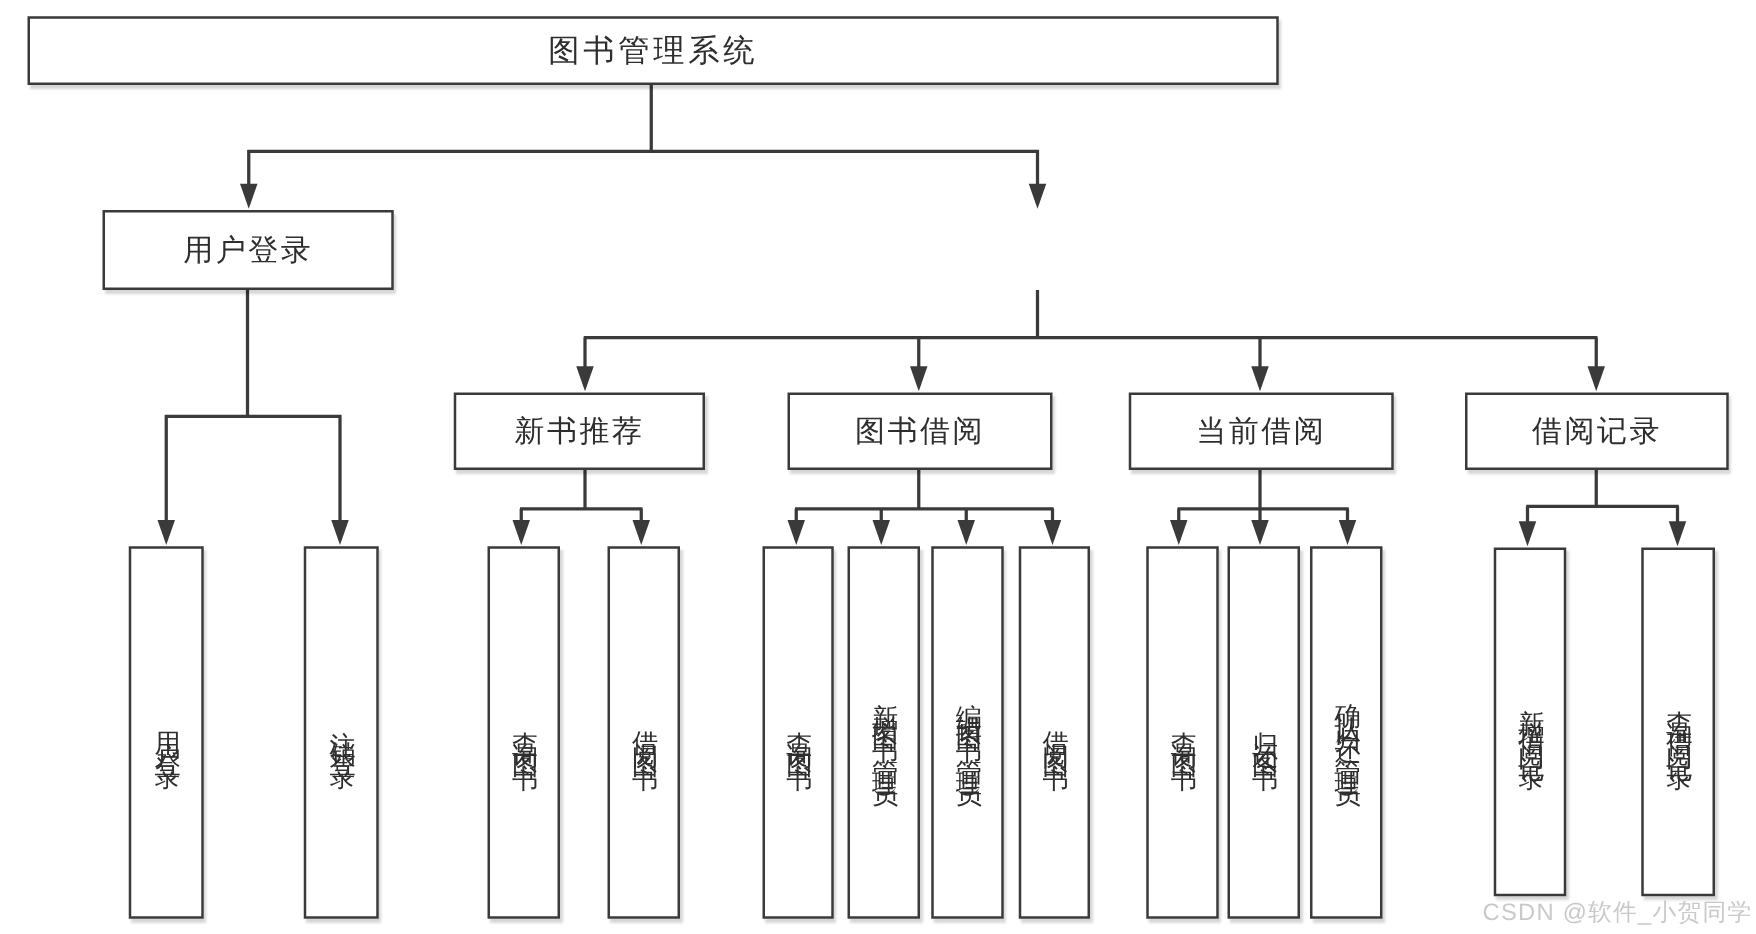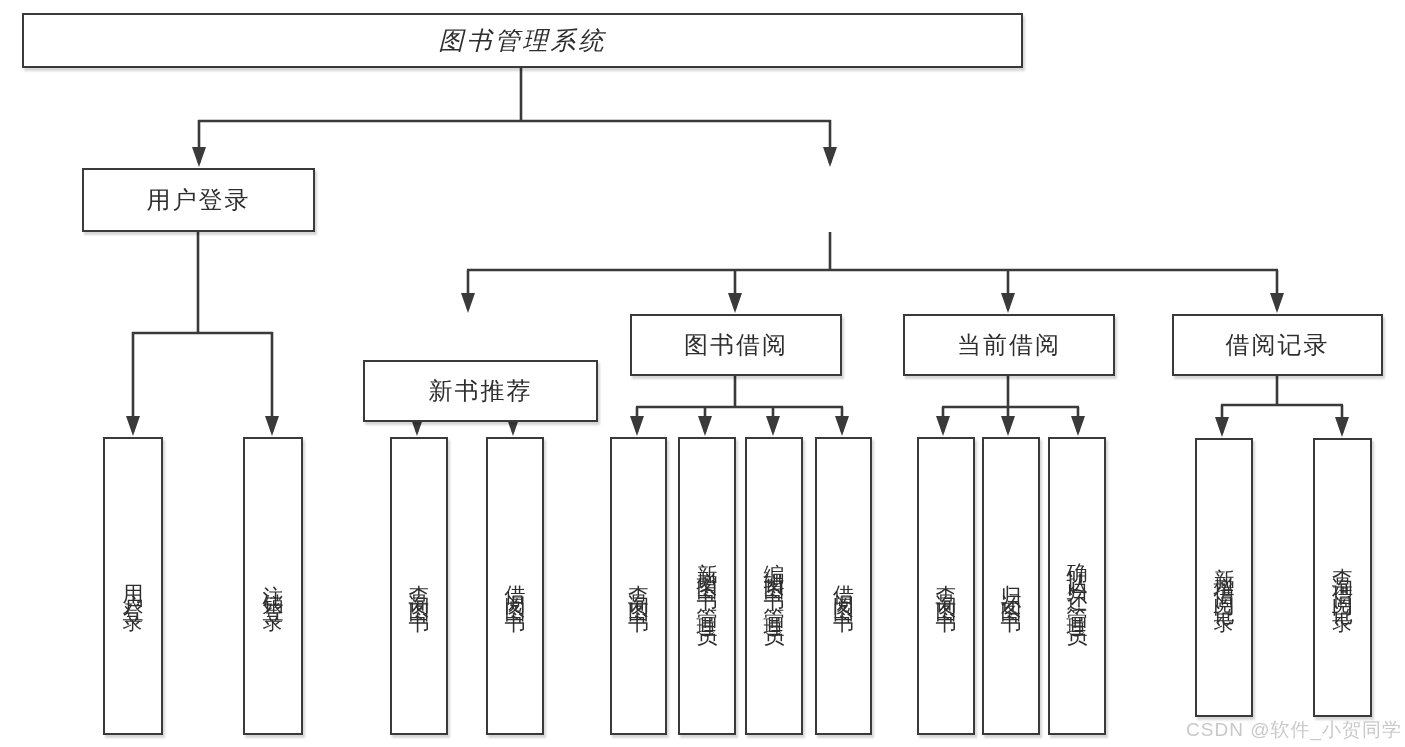--- a/index.html
+++ b/index.html
@@ -106,29 +106,29 @@
     <use href="#ah" x="705" y="436"></use>
     <use href="#ah" x="773" y="436"></use>
     <use href="#ah" x="842" y="436"></use>
     <use href="#ah" x="943" y="436"></use>
     <use href="#ah" x="1008" y="436"></use>
     <use href="#ah" x="1078" y="436"></use>
     <use href="#ah" x="1222" y="437"></use>
     <use href="#ah" x="1342" y="437"></use>
   </svg>
 
-  <div class="hbox root-box" style="left:22px; top:13px; width:1001px; height:55px;font-style:italic;">
+  <div class="hbox root-box" style="left:22px; top:13px; width:1001px; height:55px;">
     <span>图书管理系统</span>
   </div>
 
   <div class="hbox" style="left:82px; top:168px; width:233px; height:64px;">
     <span>用户登录</span>
   </div>
 
-  <div class="hbox" style="left:363px; top:314px; width:235px; height:62px;margin-top:46px;">
+  <div class="hbox" style="left:363px; top:314px; width:201px; height:62px;">
     <span>新书推荐</span>
   </div>
   <div class="hbox" style="left:630px; top:314px; width:212px; height:62px;">
     <span>图书借阅</span>
   </div>
   <div class="hbox" style="left:903px; top:314px; width:212px; height:62px;">
     <span>当前借阅</span>
   </div>
   <div class="hbox" style="left:1172px; top:314px; width:211px; height:62px;">
     <span>借阅记录</span>

